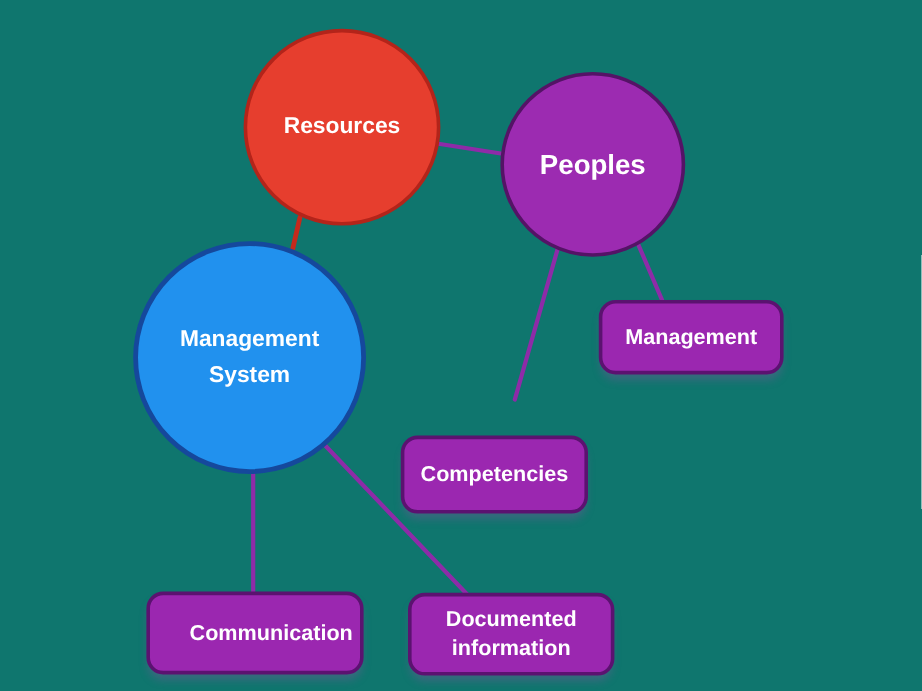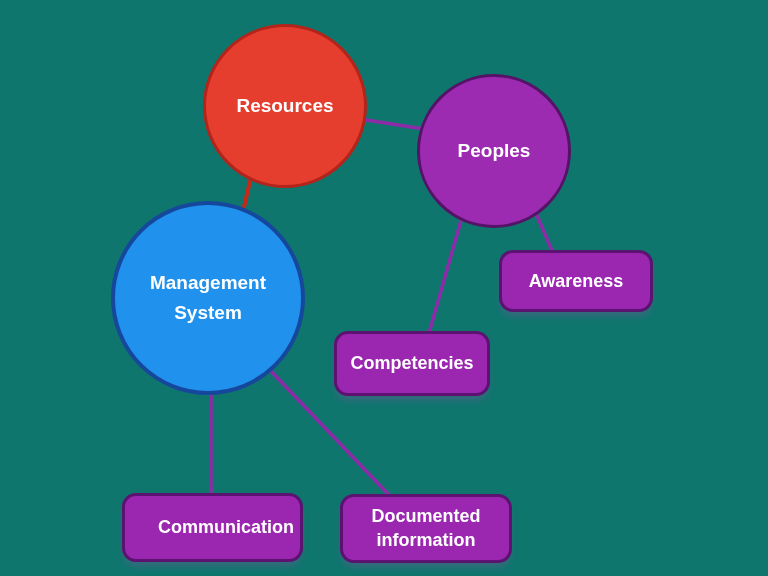--- a/index.html
+++ b/index.html
@@ -40,24 +40,24 @@
     border-radius: 14px;
     box-shadow: 0 6px 7px -2px rgba(140, 80, 160, 0.35);
   }
   #node-resources {
     left: 203px; top: 24px;
     width: 164px; height: 164px;
     border-width: 3px;
     font-size: 19px;
   }
   #node-peoples {
-    left: 417px; top: 74px;
+    left: 417px; top: 60px;
     width: 154px; height: 154px;
     border-width: 3px;
-    font-size: 19px;
+    font-size: 23px;
   }
   #node-management {
     left: 111px; top: 201px;
     width: 194px; height: 194px;
     border-width: 4px;
     font-size: 19px;
     line-height: 1.6;
     padding: 0 34px;
   }
   #node-awareness {
@@ -107,24 +107,24 @@
 
   <div id="node-peoples" class="node circle" style="background-color: rgb(156, 43, 177); border-color: rgb(84, 19, 102); color: rgb(255, 255, 255);">
     <span>Peoples</span>
   </div>
 
   <div id="node-management" class="node circle" style="background-color: rgb(33, 145, 238); border-color: rgb(21, 72, 156); color: rgb(255, 255, 255); align-items: center;">
     <span>Management System</span>
   </div>
 
   <div id="node-awareness" class="node rect" style="background-color: rgb(155, 39, 176); border-color: rgb(91, 18, 112); color: rgb(255, 255, 255);">
-    <span>Awareness</span>
+    <span>Management</span>
   </div>
 
-  <div id="node-competencies" class="node rect" style="background-color: rgb(155, 39, 176); border-color: rgb(91, 18, 112); color: rgb(255, 255, 255);">
+  <div id="node-competencies" class="node rect" style="background-color: rgb(155, 39, 176); border-color: rgb(91, 18, 112); color: rgb(255, 255, 255); margin-top: 32px;">
     <span>Competencies</span>
   </div>
 
   <div id="node-communication" class="node rect" style="background-color: rgb(155, 39, 176); border-color: rgb(91, 18, 112); color: rgb(255, 255, 255); padding-left: 27px;">
     <span>Communication</span>
   </div>
 
   <div id="node-documented" class="node rect" style="background-color: rgb(155, 39, 176); border-color: rgb(91, 18, 112); color: rgb(255, 255, 255);">
     <span>Documented information</span>
   </div>

